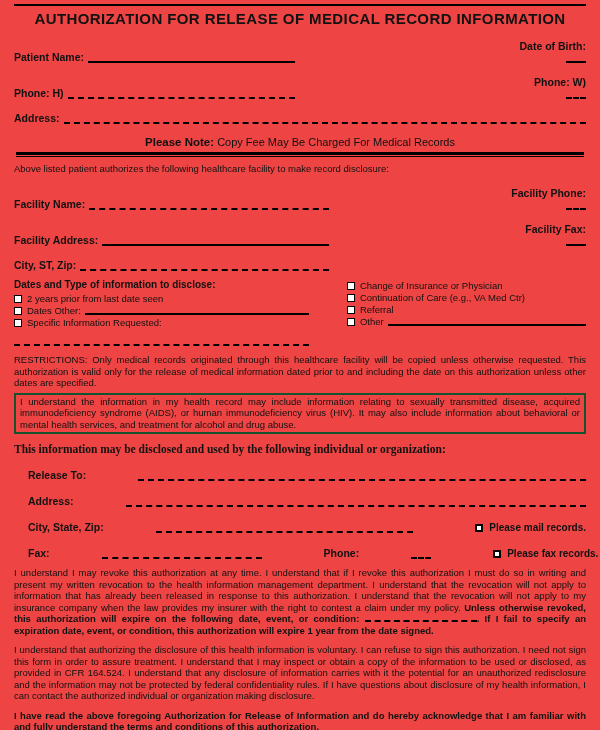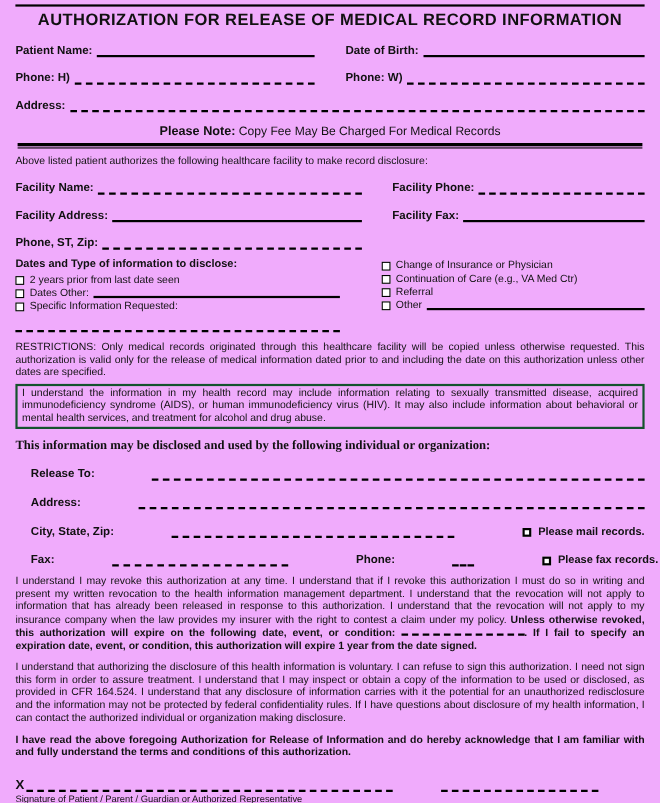--- a/index.html
+++ b/index.html
@@ -1,27 +1,27 @@
 <!DOCTYPE html>
 <html><head>
 <meta charset="utf-8">
 <style>
   * { box-sizing: border-box; }
   html,body { margin:0; padding:0; background:#fdfdfd; }
   .page {
-    width:600px; height:730px; margin:0 auto; background:#f0abfc;
+    width:600px; height:730px; margin:0 auto; background:#ef4444;
     font-family:"Liberation Sans", sans-serif; color:#111;
     padding:2px 14px 0 14px; overflow:hidden; position:relative;
   }
   .top-rule { border-top:2px solid #000; margin:2px 0 4px 0; }
   .title { text-align:center; font-weight:bold; font-size:15px; letter-spacing:.4px; margin:4px 0 8px 0; }
 
   .frow { display:flex; align-items:flex-end; margin-top:13px; }
   .half { display:flex; align-items:flex-end; flex:1 1 50%; min-width:0; }
-  .half + .half { margin-left:28px; }
+  .half + .half { margin-left:10px;flex-direction:column; }
   .lbl { font-weight:bold; font-size:10.5px; white-space:nowrap; }
   .fill { flex:1 1 auto; border-bottom:2px dashed #000; height:11px; margin-left:4px; min-width:20px; }
   .fill.solid { border-bottom-style:solid; }
 
   .note-line { text-align:center; font-size:11px; margin:12px 0 4px 0; }
   .note-line b { font-size:11.5px; }
   .thick-rule { border-top:3px solid #000; border-bottom:1px solid #000; height:5px; margin:4px 2px 0 2px; }
 
   .intro { font-size:9.5px; margin:6px 0 2px 0; }
 
@@ -110,21 +110,21 @@
       <span class="lbl">Facility Address:</span>
       <span class="fill solid"></span>
     </div>
     <div class="half">
       <span class="lbl">Facility Fax:</span>
       <span class="fill solid"></span>
     </div>
   </div>
   <div class="frow">
     <div class="half" style="flex:0 0 55%;">
-      <span class="lbl">Phone, ST, Zip:</span>
+      <span class="lbl">City, ST, Zip:</span>
       <span class="fill"></span>
     </div>
     <div class="half"></div>
   </div>
 
   <div class="cols">
     <div class="col-l">
       <div class="sec-head">Dates and Type of information to disclose:</div>
       <div class="cbitem">
         <span class="cb"></span>

